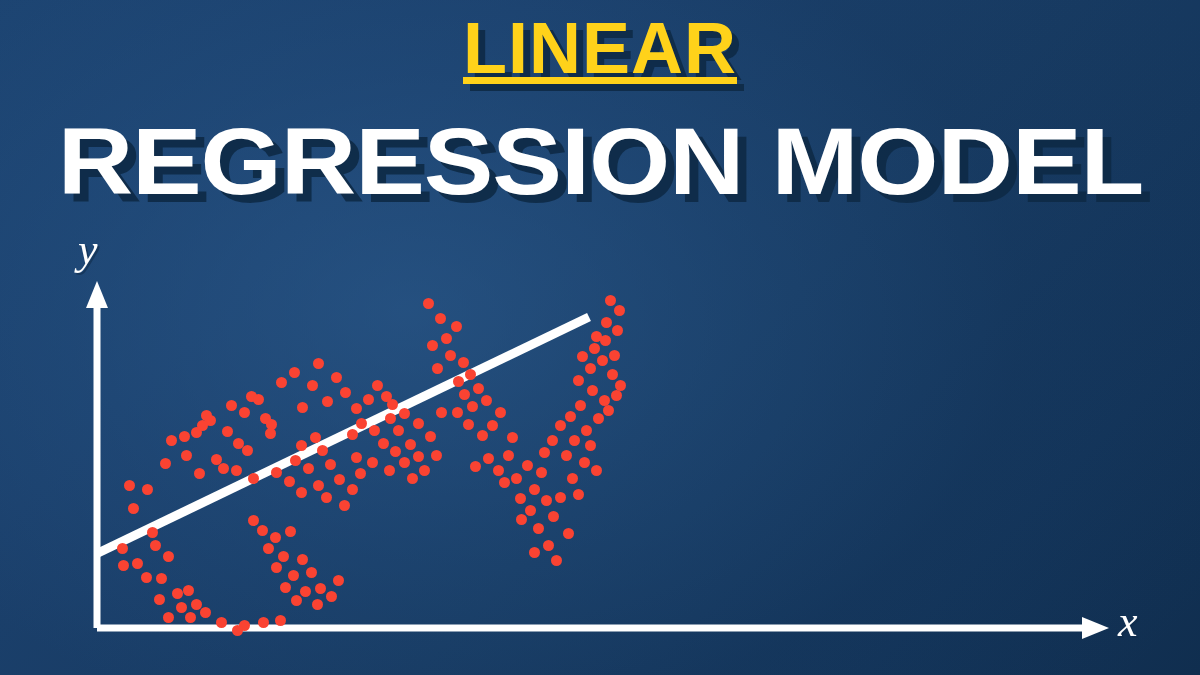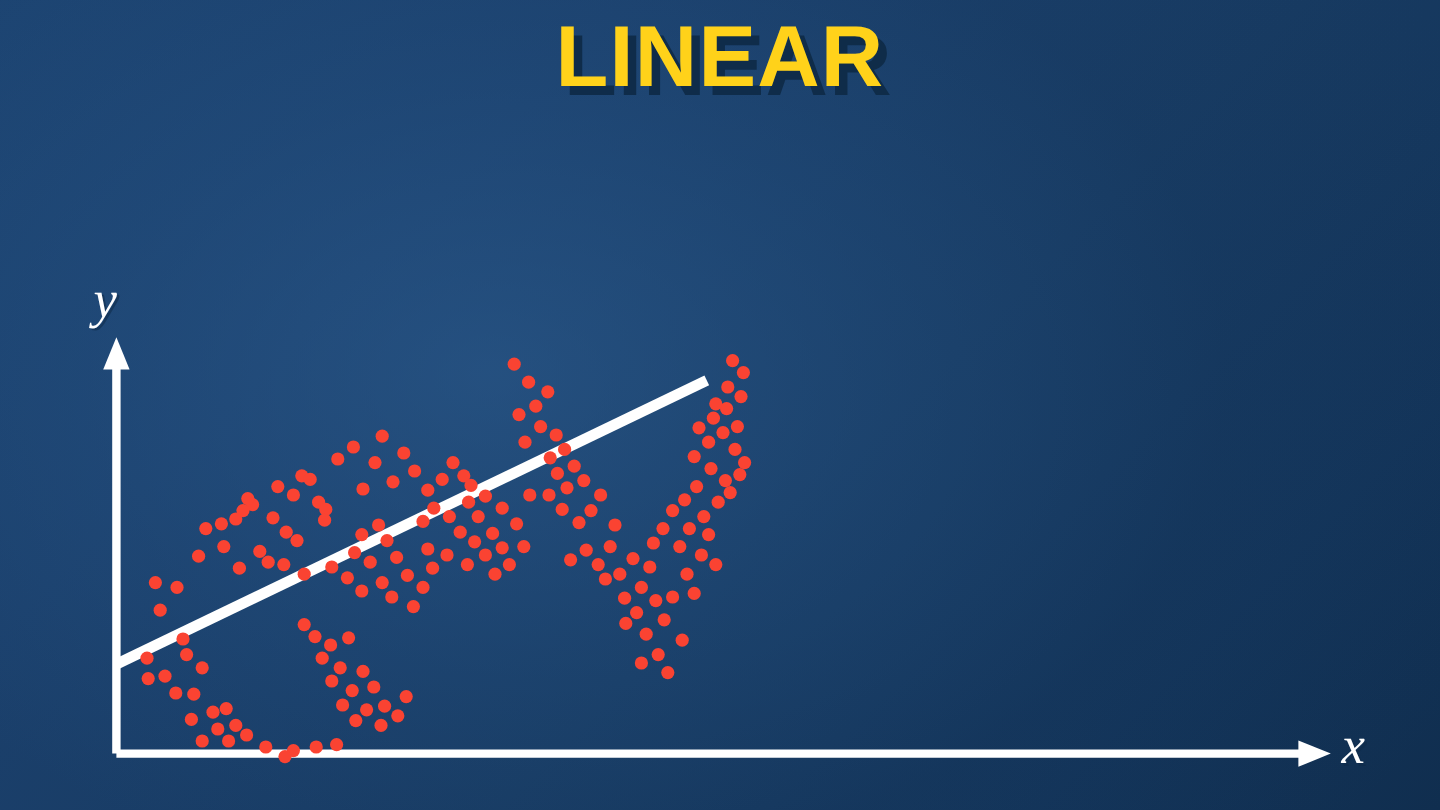--- a/index.html
+++ b/index.html
@@ -38,20 +38,21 @@
   #title-linear .txt {
     display: inline-block;
     font-size: 72px;
     line-height: 1;
     font-weight: 900;
     letter-spacing: 1px;
     color: #FFD21A;
     text-shadow: 7px 7px 0 rgba(14,42,71,0.92);
     font-family: "Liberation Sans", sans-serif;
     transform: scaleX(1.0);
+    text-decoration: underline;
   }
   #title-main {
     top: 112px;
   }
   #title-main .txt {
     display: inline-block;
     font-size: 95px;
     line-height: 1.05;
     font-weight: 900;
     letter-spacing: -1px;
@@ -108,20 +109,23 @@
 </style>
 </head>
 <body>
 
 <div id="canvas">
 
   <div class="title-block" id="title-linear">
     <span class="txt">LINEAR</span>
   </div>
 
+  <div class="title-block" id="title-main">
+    <span class="txt">REGRESSION MODEL</span>
+  </div>
 
   <div id="plot">
 
     <svg id="plot-svg" width="1200" height="675" viewBox="0 0 1200 675" style="position:absolute;left:0;top:0;">
 
       <g>
         <line id="yaxis-line" x1="97" y1="300" x2="97" y2="628" stroke="#FFFFFF" stroke-width="7"></line>
         <polygon id="yaxis-arrow" points="97,281 86,308 108,308" fill="#FFFFFF"></polygon>
       </g>
 

